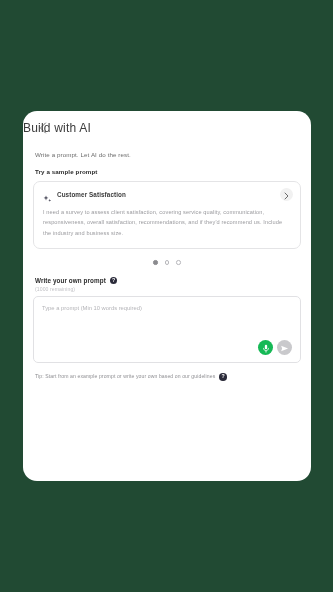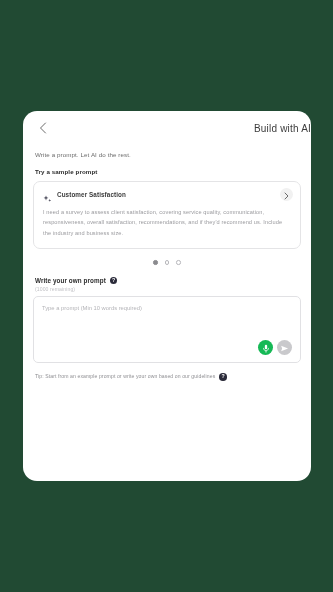--- a/index.html
+++ b/index.html
@@ -45,22 +45,22 @@
     display: flex;
     align-items: center;
     justify-content: center;
     cursor: pointer;
   }
   .back-btn svg { display: block; }
   .appbar-title {
     position: absolute;
     left: 0;
     right: 0;
-    text-align: right;
-    font-size: 10px;
+    text-align: left;
+    font-size: 12px;
     color: #3c3c3c;
     letter-spacing: .2px;
     pointer-events: none;
   }
 
   
   .body-pad { padding: 0 10px; }
   .subtitle {
     font-size: 6.2px;
     color: #6b6b6b;

